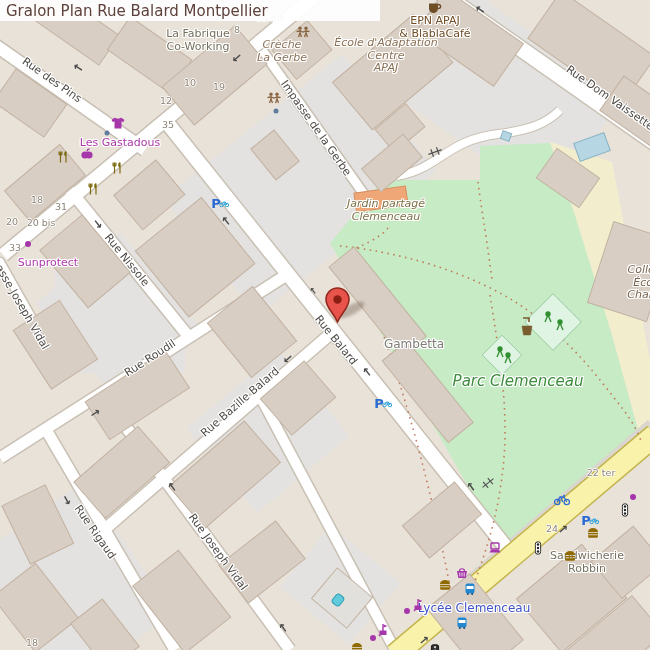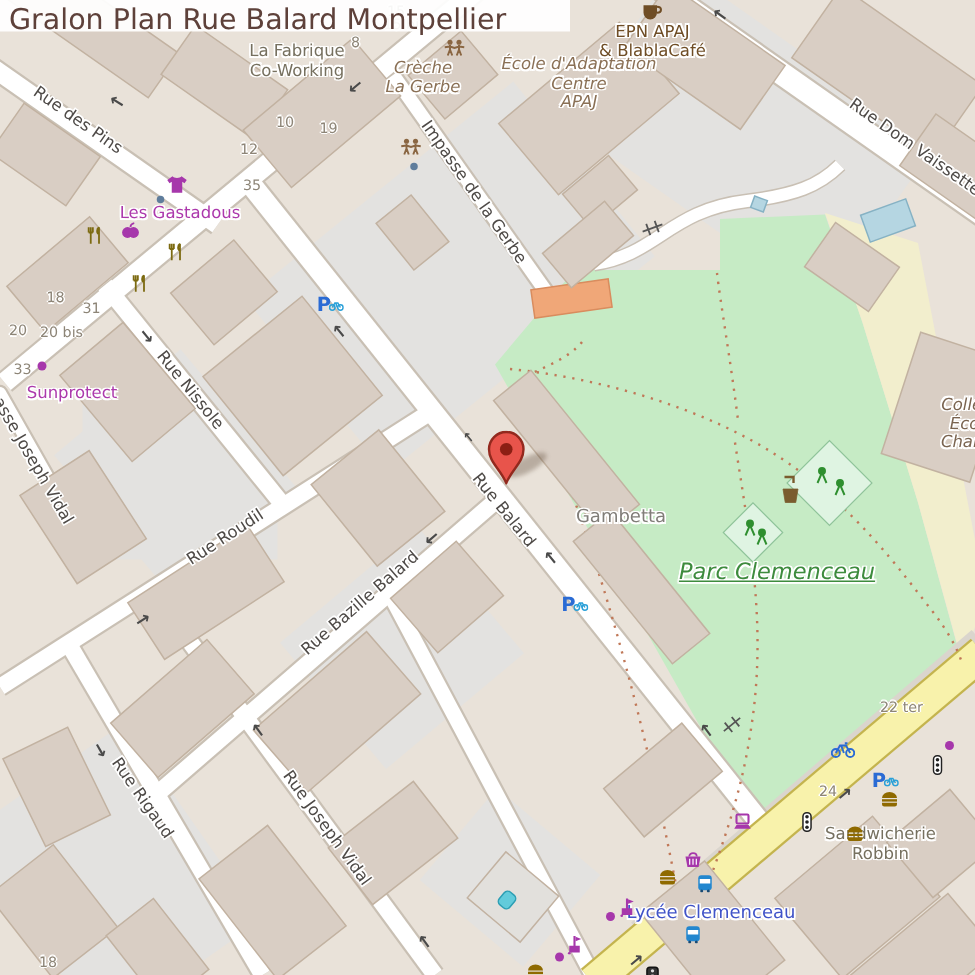--- a/index.html
+++ b/index.html
@@ -8,37 +8,37 @@
   #map svg.base{position:absolute;left:0;top:0;z-index:0;}
   .lbl{position:absolute;white-space:nowrap;z-index:30;color:#4e4a47;font-size:11px;
        transform:translate(-50%,-50%) rotate(var(--r,0deg));
        text-shadow:-1px 0 #fff,1px 0 #fff,0 -1px #fff,0 1px #fff,-1px -1px #fff,1px 1px #fff,-1px 1px #fff,1px -1px #fff;}
   .lbl .ln{display:block;text-align:center;line-height:1.15;}
   .poi{color:#76705f;}
   .amen{color:#8a7055;font-style:italic;}
   .cafe{color:#6f4d25;}
   .shoplbl{color:#ac39ac;}
   .graylbl{color:#807d78;font-size:12px;}
-  .parklbl{color:#3d8b3d;font-style:italic;font-size:15px;text-decoration:underline;}
+  .parklbl{color:#3d8b3d;font-style:italic;font-size:15px;}
   .gardenlbl{color:#7d7045;font-style:italic;}
   .bluelbl{color:#4053c8;font-size:12px;}
   .schoolbl{color:#7a6450;font-style:italic;}
   .hn{position:absolute;z-index:25;color:#8d8577;font-size:9.5px;transform:translate(-50%,-50%);
       text-shadow:-1px 0 #fff,1px 0 #fff,0 -1px #fff,0 1px #fff;}
   .arw{position:absolute;z-index:20;color:#4a4a4a;font-size:12px;font-weight:bold;
        transform:translate(-50%,-50%) rotate(var(--r,0deg));}
   .ic{position:absolute;z-index:40;transform:translate(-50%,-50%);line-height:0;}
   .dot{position:absolute;z-index:40;border-radius:50%;transform:translate(-50%,-50%);}
   .pdot{width:6px;height:6px;background:#a637ab;}
   .bdot{width:5px;height:5px;background:#5f7d9c;}
   .pbk{z-index:41;color:#2a6bd4;font-weight:bold;font-size:13px;font-family:"DejaVu Sans",sans-serif;}
   .pbk svg{margin-left:-2px;}
   #banner{position:absolute;left:0;top:0;width:380px;height:21px;background:rgba(255,255,255,.93);
           z-index:60;}
-  #banner .t{position:absolute;left:6px;top:2px;font-size:19px;color:#5e413a;white-space:nowrap;}
+  #banner .t{position:absolute;left:6px;top:2px;font-size:15px;color:#5e413a;white-space:nowrap;}
   #copyright{position:absolute;right:3px;top:633px;z-index:55;font-size:12.5px;color:#4053c8;
        text-shadow:-1px 0 #fff,1px 0 #fff,0 -1px #fff,0 1px #fff;}
   #marker-shadow{position:absolute;left:336px;top:305px;width:30px;height:10px;background:rgba(80,60,40,.32);
        border-radius:50%;transform:rotate(-28deg);filter:blur(1.5px);z-index:48;}
   #marker{position:absolute;left:324px;top:287px;z-index:50;line-height:0;}
 </style>
 </head>
 <body>
 
 <div id="map">
@@ -207,20 +207,24 @@
     <span class="ln">APAJ</span>
   </div>
   <div class="lbl cafe" style="left:435px;top:28px">
     <span class="ln">EPN APAJ</span>
     <span class="ln">&amp; BlablaCafé</span>
   </div>
   <div class="lbl shoplbl" style="left:120px;top:142px">Les Gastadous</div>
   <div class="lbl shoplbl" style="left:48px;top:262px">Sunprotect</div>
   <div class="lbl graylbl" style="left:414px;top:344px">Gambetta</div>
   <div class="lbl parklbl" style="left:518px;top:381px">Parc Clemenceau</div>
+  <div class="lbl gardenlbl" style="left:386px;top:211px">
+    <span class="ln">Jardin partagé</span>
+    <span class="ln">Clémenceau</span>
+  </div>
   <div class="lbl poi" style="left:587px;top:563px">
     <span class="ln">Sandwicherie</span>
     <span class="ln">Robbin</span>
   </div>
   <div class="lbl bluelbl" style="left:474px;top:608px">Lycée Clemenceau</div>
   <div class="lbl schoolbl" style="left:648px;top:283px">
     <span class="ln">Collège</span>
     <span class="ln">École</span>
     <span class="ln">Charles</span>
   </div>

